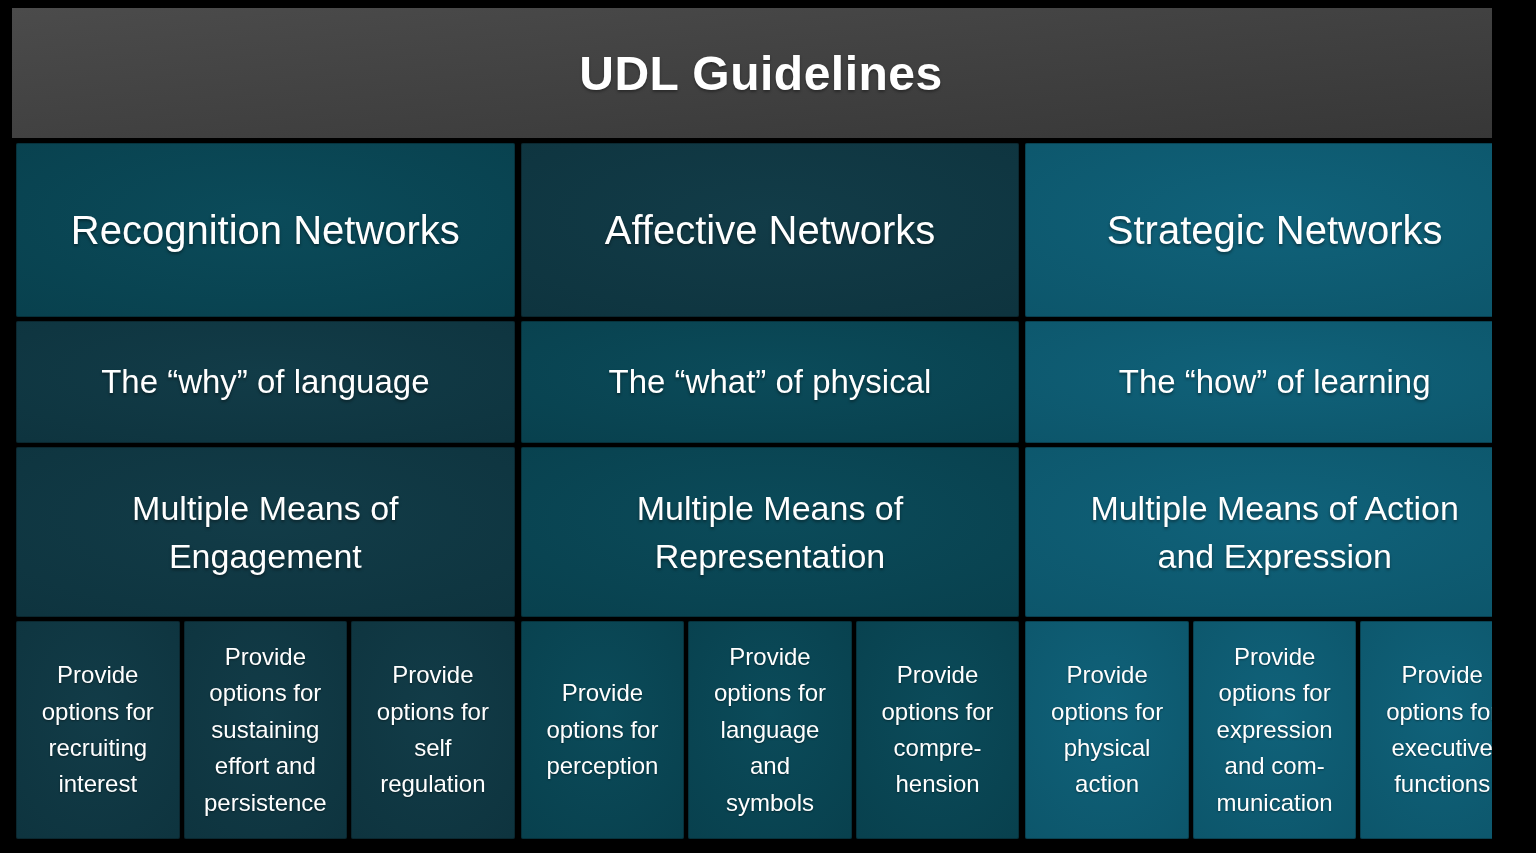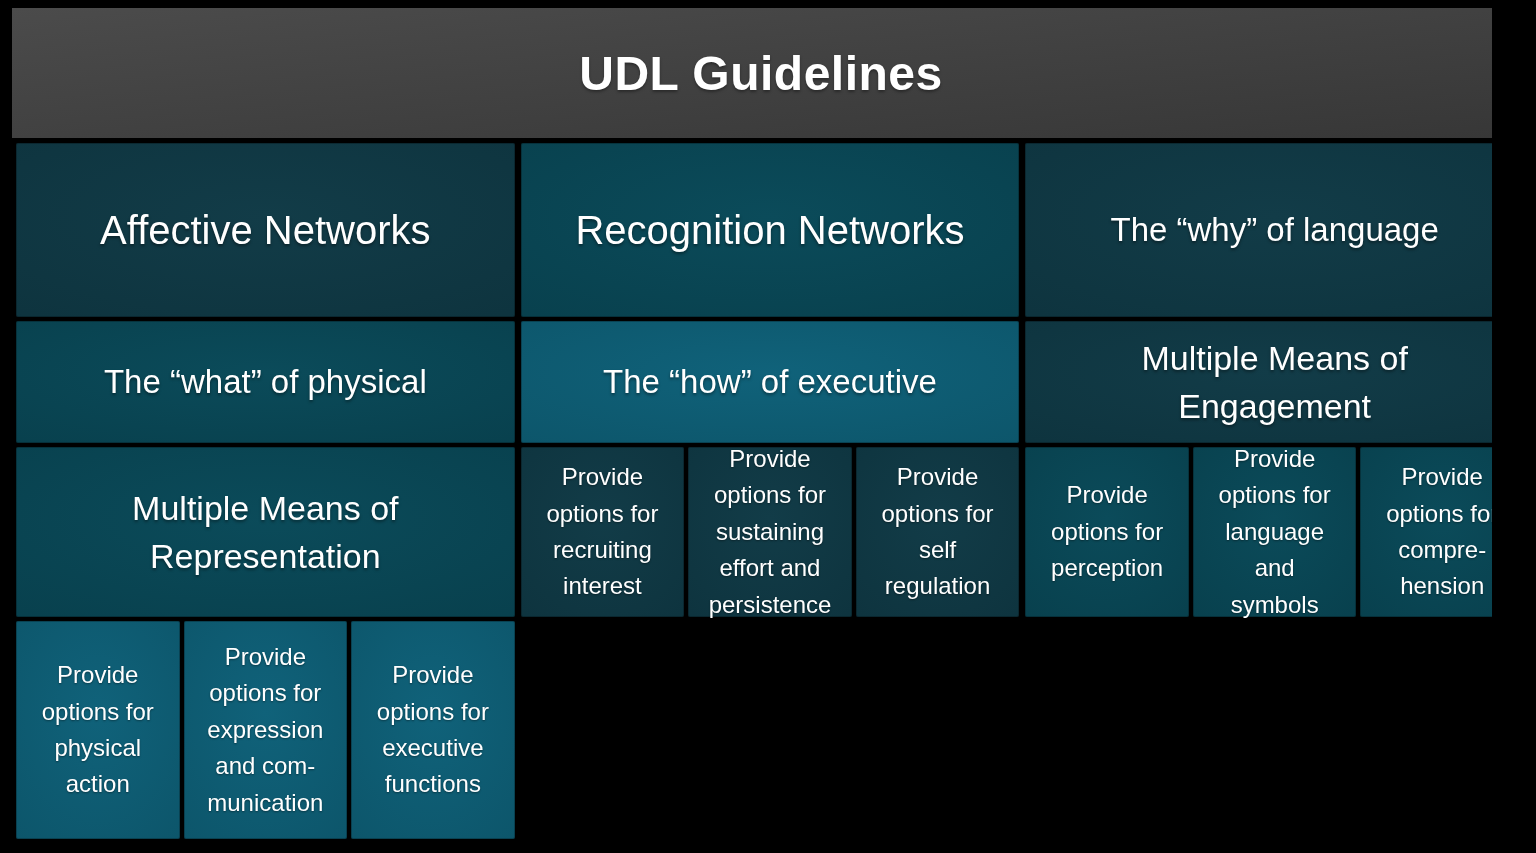--- a/index.html
+++ b/index.html
@@ -87,44 +87,51 @@
 <body>
 
 <div class="frame">
 
   <div class="header">
     <div class="title">UDL Guidelines</div>
   </div>
 
   <div class="grid">
 
+    <div class="cell col1">
+      <span class="network-text">Recognition Networks</span>
+    </div>
     <div class="cell col0">
       <span class="network-text">Affective Networks</span>
     </div>
-    <div class="cell col1">
-      <span class="network-text">Recognition Networks</span>
+    <div class="cell col2">
+      <span class="network-text">Strategic Networks</span>
     </div>
 
     <div class="cell col0">
       <span class="question-text">The “why” of language</span>
     </div>
     <div class="cell col1">
       <span class="question-text">The “what” of physical</span>
     </div>
     <div class="cell col2">
-      <span class="question-text">The “how” of executive</span>
+      <span class="question-text">The “how” of learning</span>
     </div>
 
     <div class="cell col0">
       <span class="means-text">Multiple Means of
 Engagement</span>
     </div>
     <div class="cell col1">
       <span class="means-text">Multiple Means of
 Representation</span>
+    </div>
+    <div class="cell col2">
+      <span class="means-text">Multiple Means of Action
+and Expression</span>
     </div>
 
     <div class="subrow">
       <div class="cell col0">
         <span class="guideline-text">Provide
 options for
 recruiting
 interest</span>
       </div>
       <div class="cell col0">

